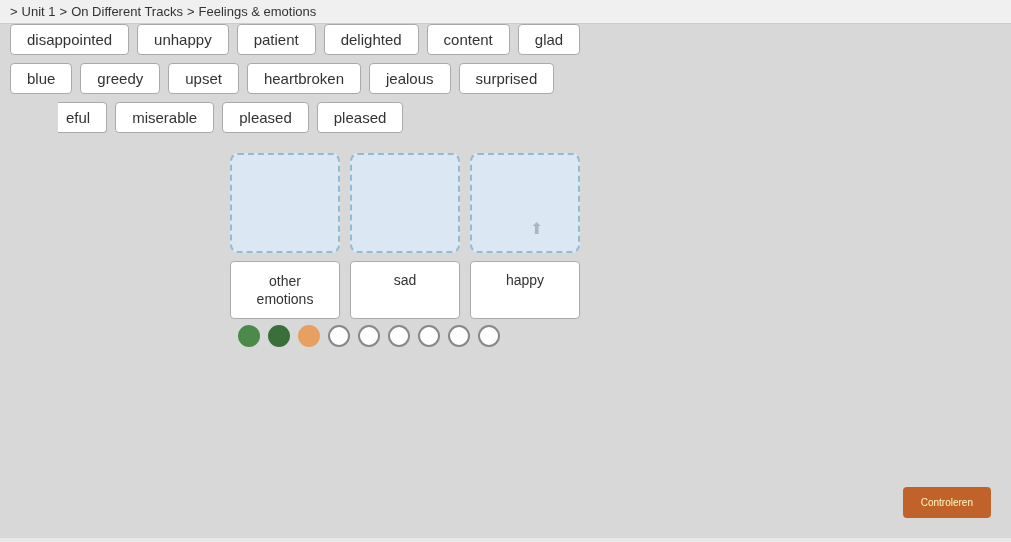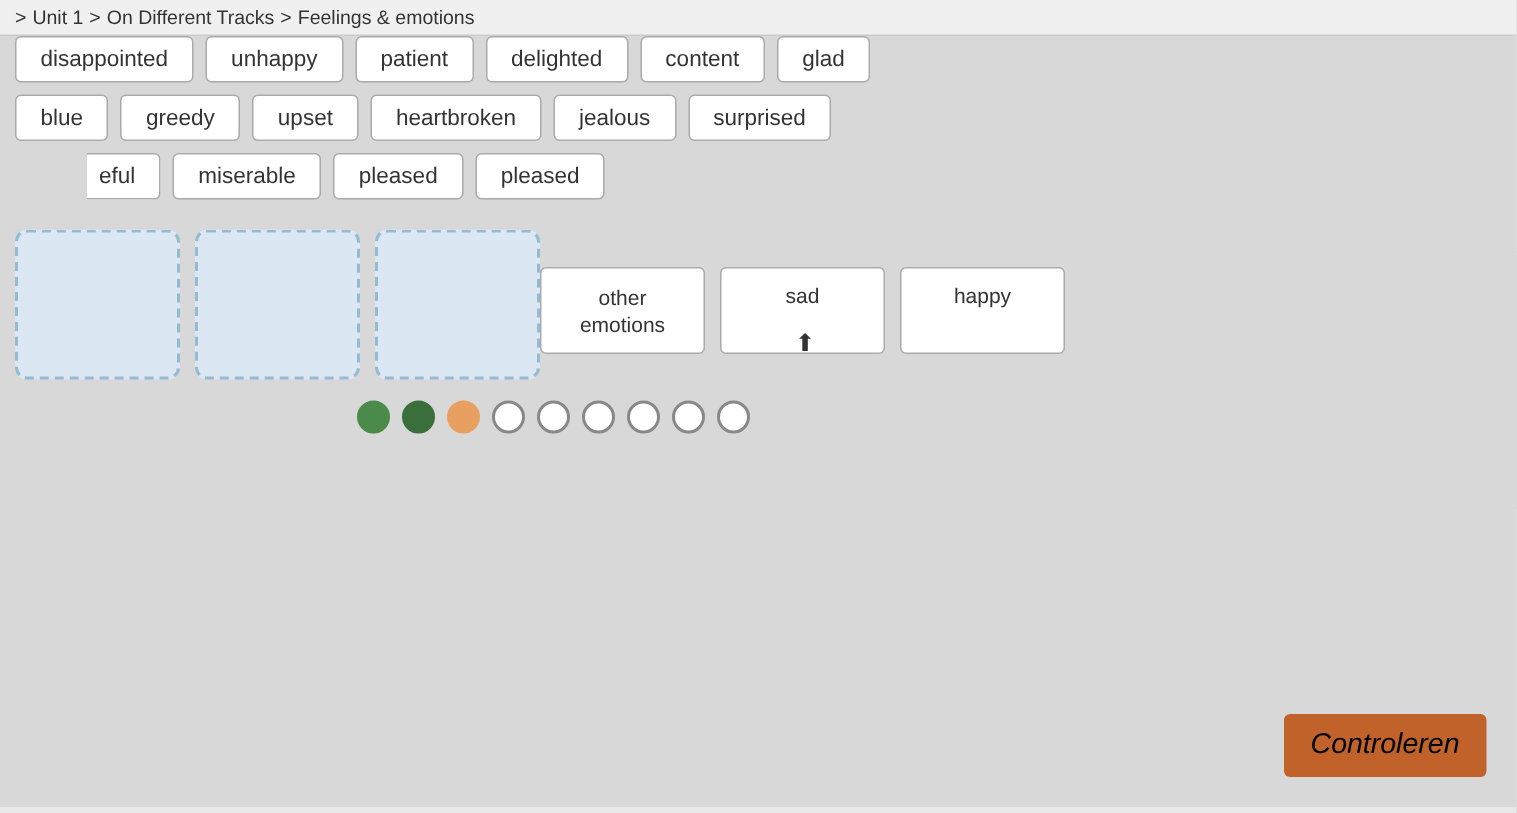--- a/index.html
+++ b/index.html
@@ -59,23 +59,24 @@
 
     .word-chip.cut-left {
       border-left: none;
       border-radius: 0 4px 4px 0;
       padding-left: 8px;
       margin-left: 48px;
     }
 
     .drop-zones-area {
       display: flex;
-      flex-direction: row;
-      align-items: center;
+      flex-direction: column;
+      align-items: flex-start;
       margin-top: 20px;
+      margin-left: 220px;
     }
 
     .drop-zones-row {
       display: flex;
       gap: 10px;
       margin-bottom: 8px;
     }
 
     .drop-zone {
       width: 110px;
@@ -137,27 +138,26 @@
     .dot.orange {
       background: #e8a060;
       border-color: #e8a060;
     }
 
     .controleren-btn {
       position: absolute;
       bottom: 20px;
       right: 20px;
       background: #c0622a;
-      color: #000000;
+      color: #fef9c3;
       border: none;
       border-radius: 4px;
       padding: 10px 18px;
-      font-size: 19px;
+      font-size: 10px;
       cursor: pointer;
-      font-style: italic;
     }
 
     .cursor-indicator {
       position: absolute;
       top: 195px;
       left: 530px;
       font-size: 16px;
       color: #333;
       pointer-events: none;
     }

